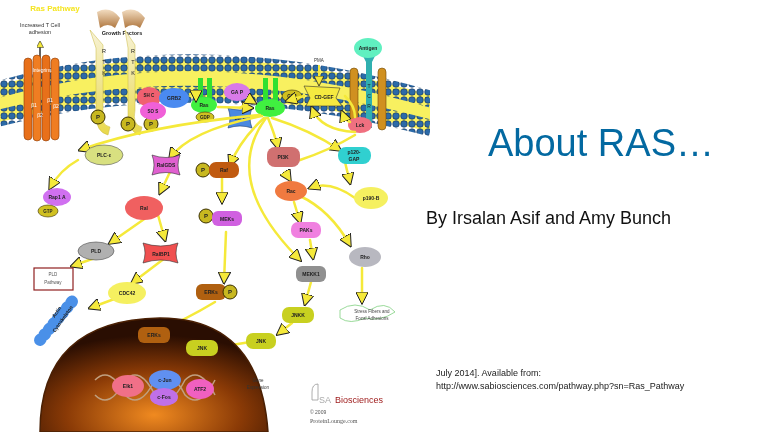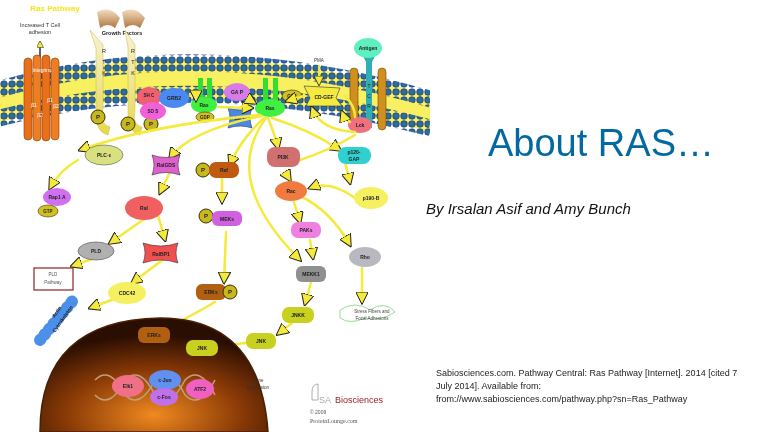--- a/index.html
+++ b/index.html
@@ -1,20 +1,20 @@
 <!DOCTYPE html>
 <html><head>
 <meta charset="utf-8">
 <style>
   html, body { margin:0; padding:0; }
   body { width:768px; height:432px; overflow:hidden; background:#ffffff; position:relative; font-family:"Liberation Sans", sans-serif; }
   #diagram { position:absolute; left:0; top:0; width:430px; height:432px; }
   .node-text { font-family:"Liberation Sans", sans-serif; font-weight:bold; fill:#222; text-anchor:middle; dominant-baseline:central; }
   .title { position:absolute; left:452px; top:122px; font-family:"Liberation Sans", sans-serif; font-size:38px; color:#0369a1; letter-spacing:0px; white-space:nowrap;margin-left:36px; }
-  .authors { position:absolute; left:426px; top:200px; font-family:"Liberation Sans", sans-serif; font-size:15px; color:#111; white-space:nowrap;font-style:italic; }
+  .authors { position:absolute; left:426px; top:208px; font-family:"Liberation Sans", sans-serif; font-size:18px; color:#111; white-space:nowrap; }
   .citation { position:absolute; left:436px; top:367px; width:330px; font-family:"Liberation Sans", sans-serif; font-size:9px; line-height:13px; color:#222; }
   .citation div { white-space:nowrap; }
 </style>
 </head>
 <body>
 
 <svg id="diagram" viewBox="0 0 430 432" xmlns="http://www.w3.org/2000/svg">
   <defs>
     <radialGradient id="nucGrad" cx="50%" cy="85%" r="70%">
       <stop offset="0%" stop-color="#f08a20"></stop>
@@ -337,16 +337,15 @@
     <text x="319" y="403" font-size="9" fill="#aaa" font-family="Liberation Sans, sans-serif">SA</text>
     <text x="335" y="403" font-size="9" fill="#a02020" font-family="Liberation Sans, sans-serif">Biosciences</text>
     <text x="310" y="414" font-size="5" fill="#555" font-family="Liberation Sans, sans-serif">© 2009</text>
     <text x="310" y="423" font-size="6" fill="#555" font-family="Liberation Serif, serif">ProteinLounge.com</text>
   </g>
 </svg>
 
 <div class="title">About RAS…</div>
 <div class="authors">By Irsalan Asif and Amy Bunch</div>
 <div class="citation">
-  <div>Sabiosciences.com. Pathway Central: Ras Pathway [Internet]. 2014 [cited 7</div>
   <div>July 2014]. Available from:</div>
-  <div>from://www.sabiosciences.com/pathway.php?sn=Ras_Pathway</div>
+  <div>http://www.sabiosciences.com/pathway.php?sn=Ras_Pathway</div>
 </div>
 
 </body></html>

